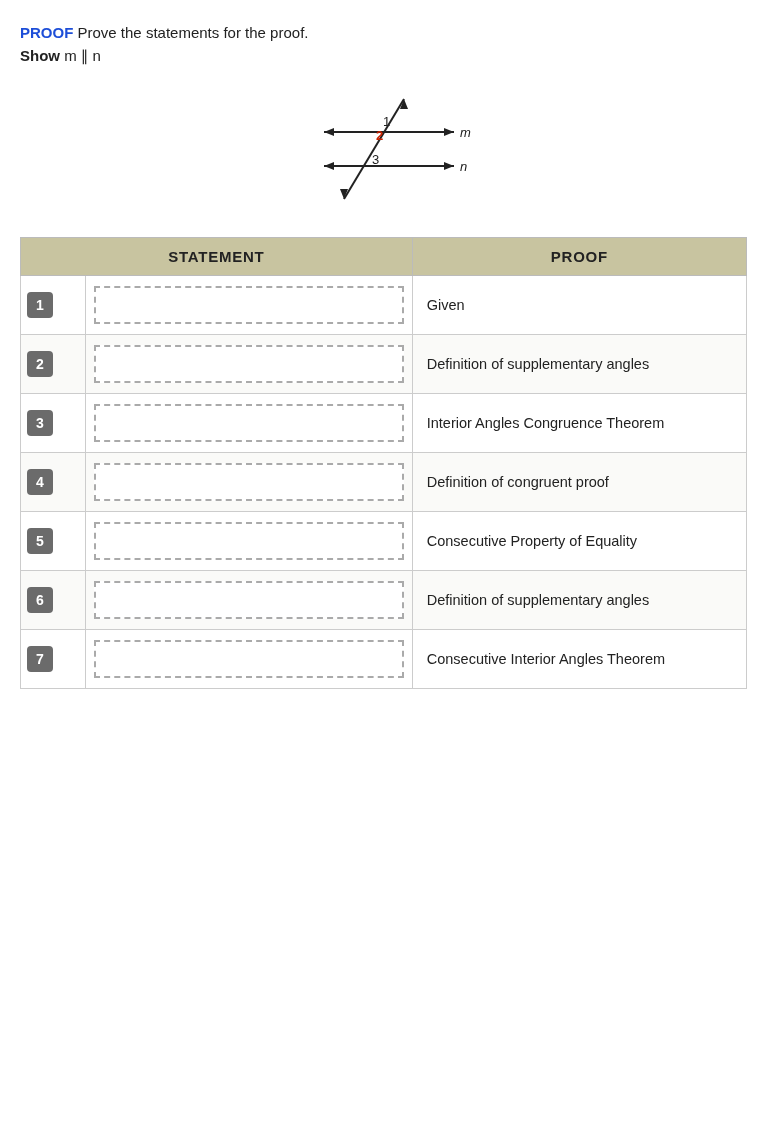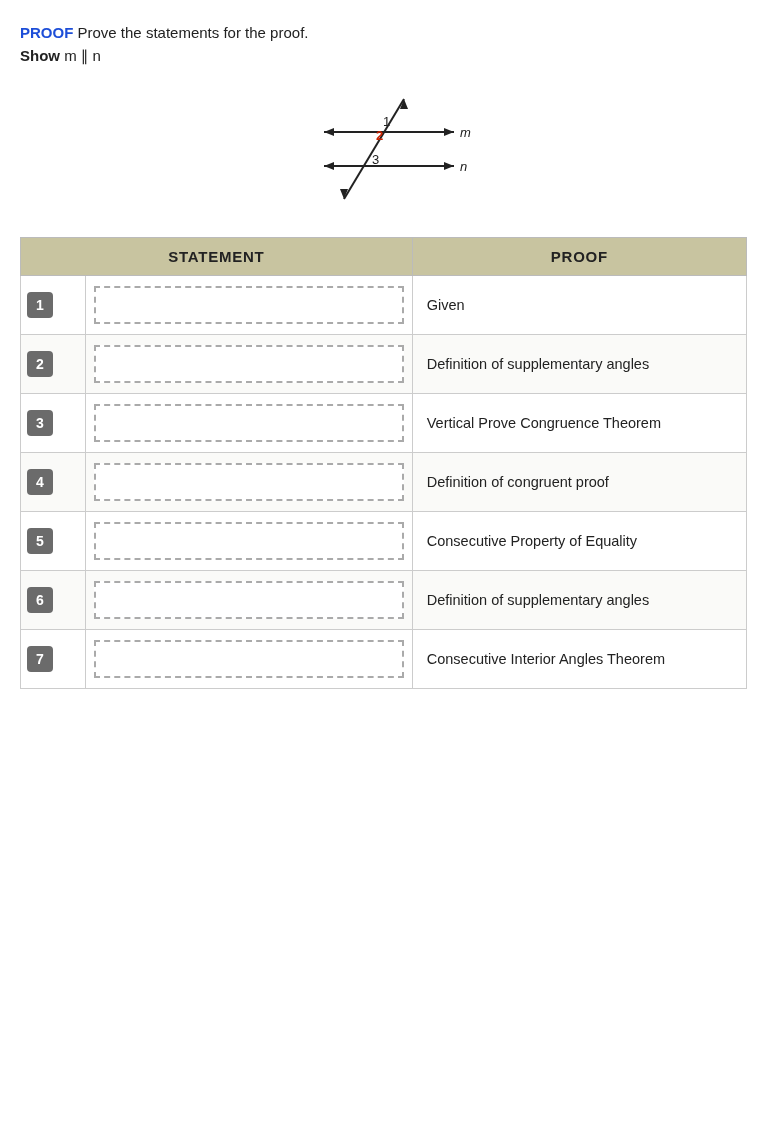--- a/index.html
+++ b/index.html
@@ -169,21 +169,21 @@
         <td class="statement-cell">
           <div class="dashed-box"></div>
         </td>
         <td class="reason-cell">Definition of supplementary angles</td>
       </tr>
       <tr>
         <td class="row-num-cell"><span class="row-num">3</span></td>
         <td class="statement-cell">
           <div class="dashed-box"></div>
         </td>
-        <td class="reason-cell">Vertical Prove Congruence Theorem</td>
+        <td class="reason-cell">Interior Angles Congruence Theorem</td>
       </tr>
       <tr>
         <td class="row-num-cell"><span class="row-num">4</span></td>
         <td class="statement-cell">
           <div class="dashed-box"></div>
         </td>
         <td class="reason-cell">Definition of congruent proof</td>
       </tr>
       <tr>
         <td class="row-num-cell"><span class="row-num">5</span></td>

